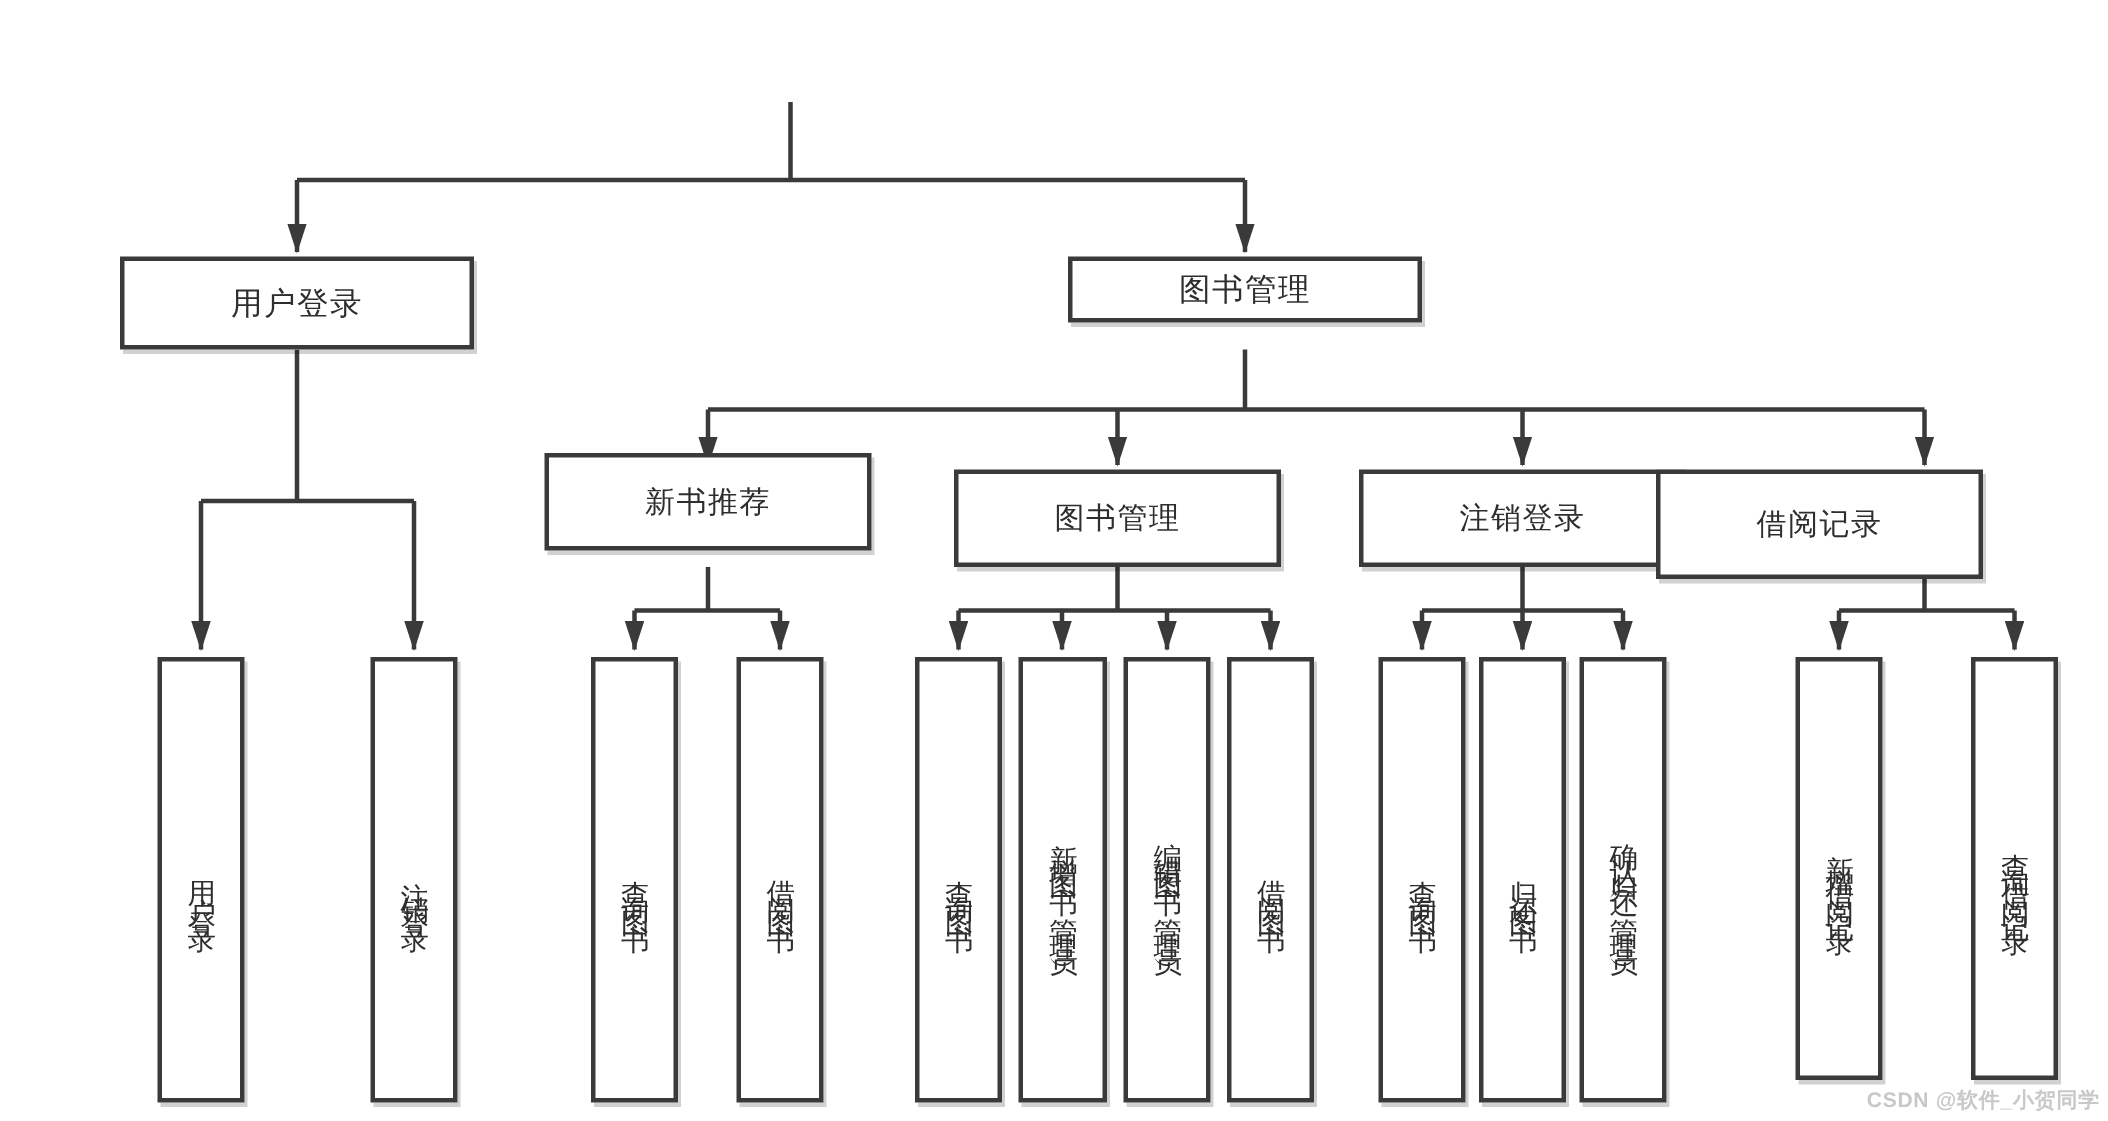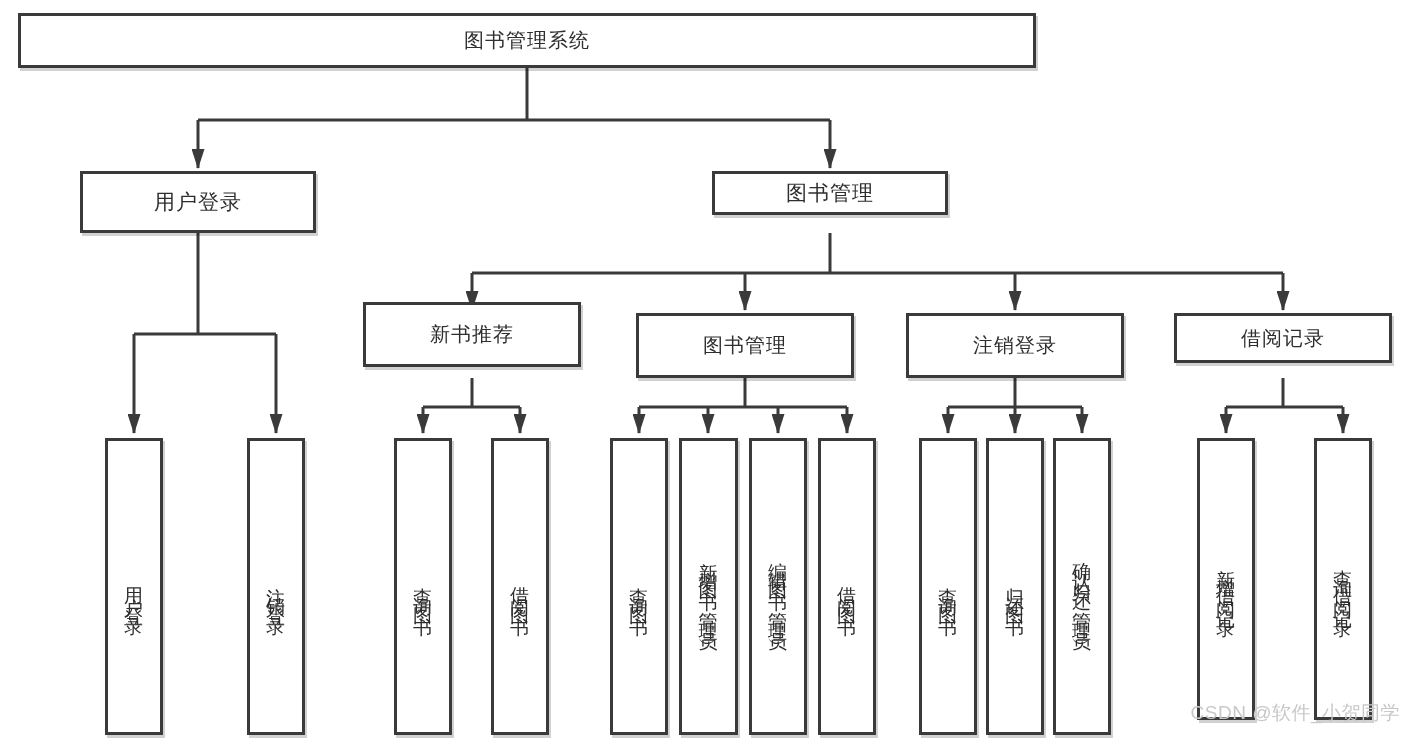--- a/index.html
+++ b/index.html
@@ -18,22 +18,22 @@
     box-shadow:2px 3px 0 rgba(0,0,0,0.18);
   }
   .hnode{font-size:20px;letter-spacing:1px;}
   .lvl2{font-size:21px;}
   .vnode .vtext{
     writing-mode:vertical-rl;text-orientation:mixed;
     font-size:19px;line-height:1;letter-spacing:10px;
     margin-bottom:-10px;white-space:nowrap;
   }
   .watermark{
-    position:absolute;right:5px;bottom:21px;z-index:5;
-    font-size:19px;color:var(--watermark,#c8c8c8);letter-spacing:0.5px;
+    position:absolute;right:5px;bottom:4px;z-index:5;
+    font-size:14px;color:var(--watermark,#c8c8c8);letter-spacing:0.5px;font-weight:bold;
   }
 </style>
 </head>
 <body>
 
 <div class="canvas">
 
   <svg class="connectors" viewBox="0 0 1405 747" xmlns="http://www.w3.org/2000/svg">
     <defs>
       <marker id="arw" viewBox="0 0 20 13" refX="19" refY="6.5" markerWidth="20" markerHeight="13" markerUnits="userSpaceOnUse" orient="auto">
@@ -64,41 +64,38 @@
     <line x1="708" y1="407" x2="708" y2="433" marker-end="url(#arw)"></line>
     <line x1="778" y1="407" x2="778" y2="433" marker-end="url(#arw)"></line>
     <line x1="847" y1="407" x2="847" y2="433" marker-end="url(#arw)"></line>
     <line x1="948" y1="407" x2="948" y2="433" marker-end="url(#arw)"></line>
     <line x1="1015" y1="407" x2="1015" y2="433" marker-end="url(#arw)"></line>
     <line x1="1082" y1="407" x2="1082" y2="433" marker-end="url(#arw)"></line>
     <line x1="1226" y1="407" x2="1226" y2="433" marker-end="url(#arw)"></line>
     <line x1="1343" y1="407" x2="1343" y2="433" marker-end="url(#arw)"></line>
   </svg>
 
-  <div class="node hnode" style="left:18px;top:13px;width:1018px;height:55px;">
-    <span>图书管理系统</span>
-  </div>
 
   <div class="node hnode lvl2" style="left:80px;top:171px;width:236px;height:62px;">
     <span>用户登录</span>
   </div>
   <div class="node hnode lvl2" style="left:712px;top:171px;width:236px;height:44px;">
     <span>图书管理</span>
   </div>
 
   <div class="node hnode" style="left:363px;top:302px;width:218px;height:65px;">
     <span>新书推荐</span>
   </div>
   <div class="node hnode" style="left:636px;top:313px;width:218px;height:65px;">
     <span>图书管理</span>
   </div>
   <div class="node hnode" style="left:906px;top:313px;width:218px;height:65px;">
     <span>注销登录</span>
   </div>
-  <div class="node hnode" style="left:1174px;top:313px;width:218px;height:50px;font-family:Liberation Serif, serif;">
+  <div class="node hnode" style="left:1104px;top:313px;width:218px;height:73px;font-family:Liberation Serif, serif;">
     <span>借阅记录</span>
   </div>
 
   <div class="node vnode" style="left:105px;top:438px;width:58px;height:297px;">
     <span class="vtext">用户登录</span>
   </div>
   <div class="node vnode" style="left:247px;top:438px;width:58px;height:297px;">
     <span class="vtext">注销登录</span>
   </div>
 

